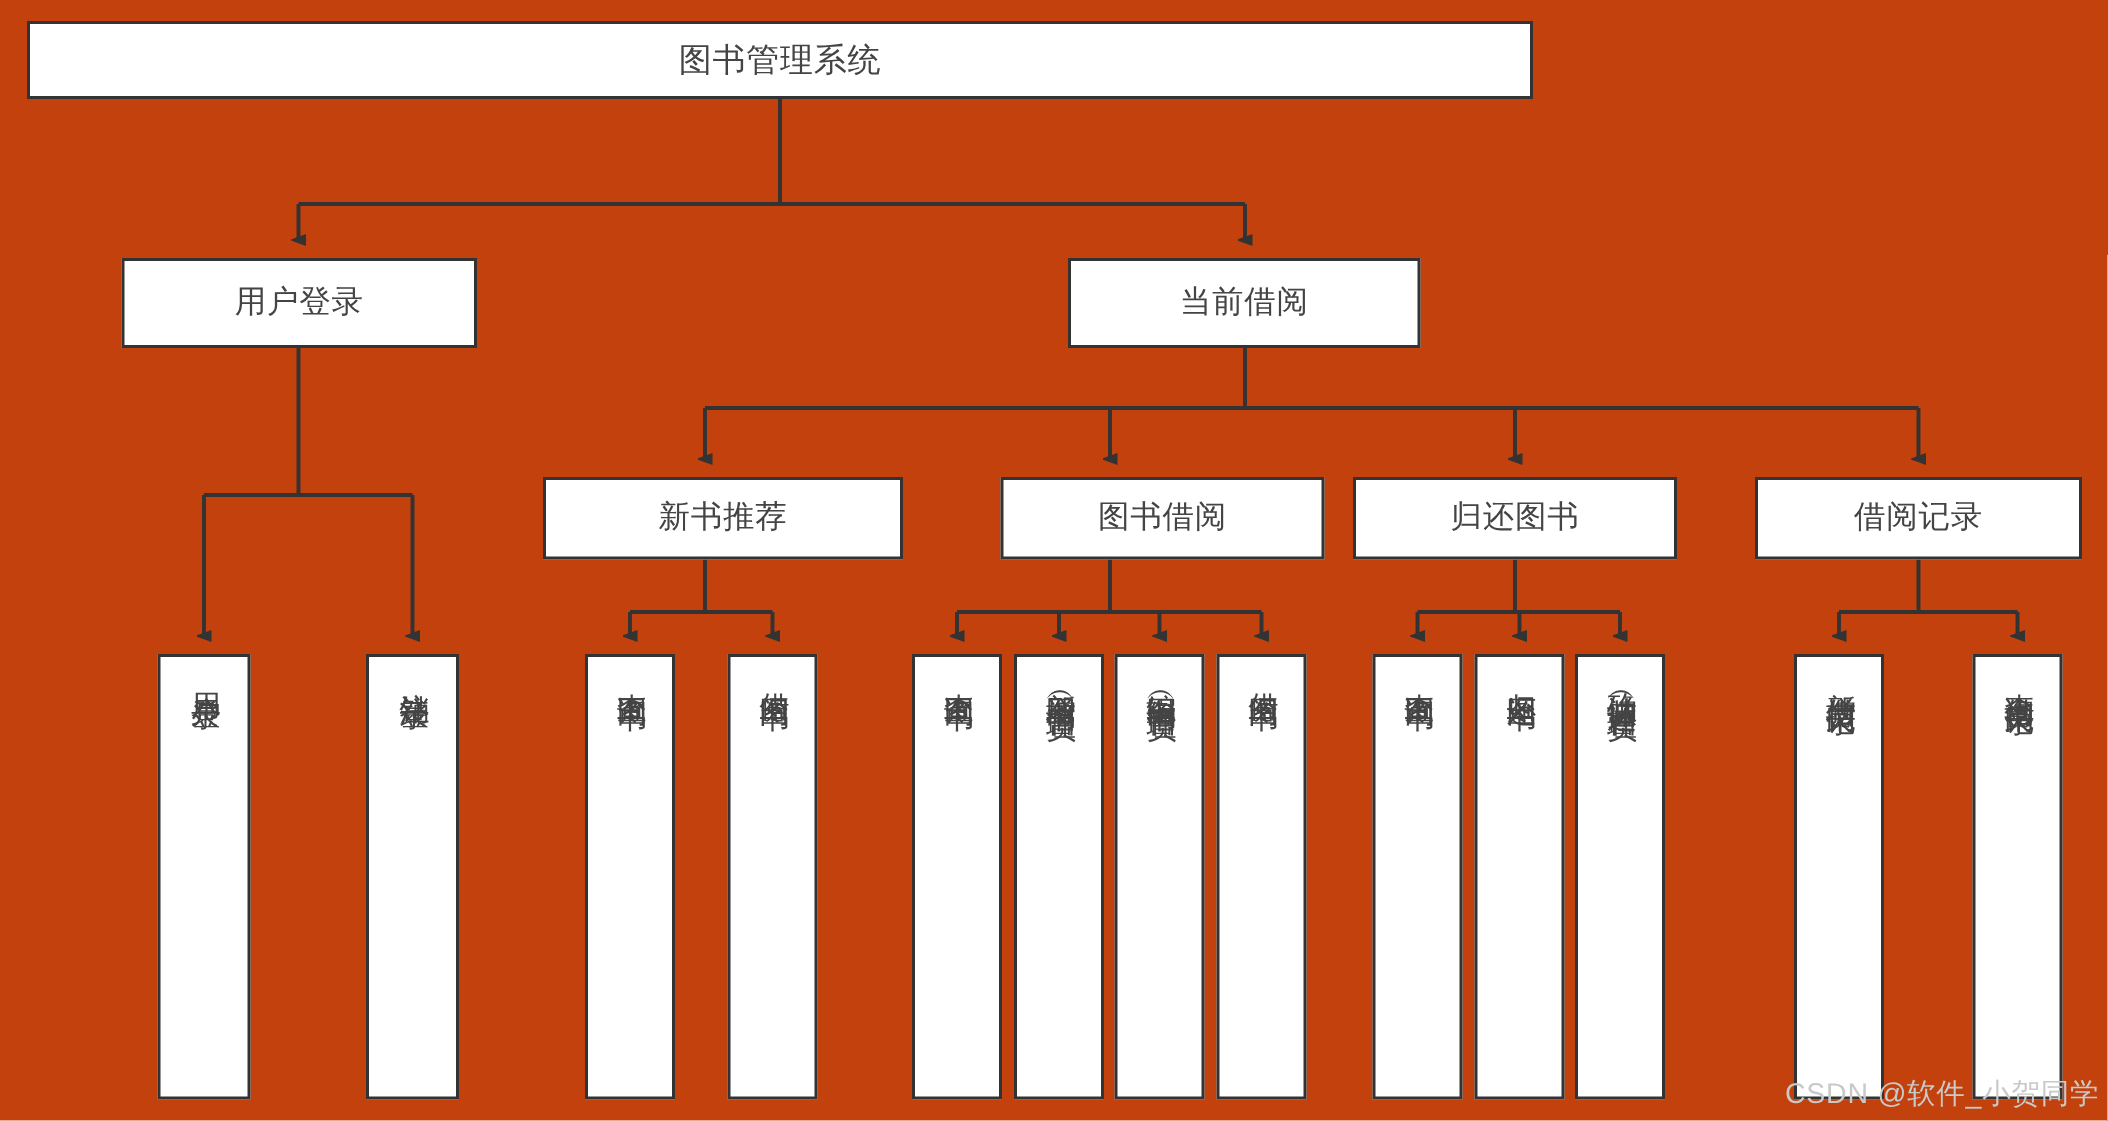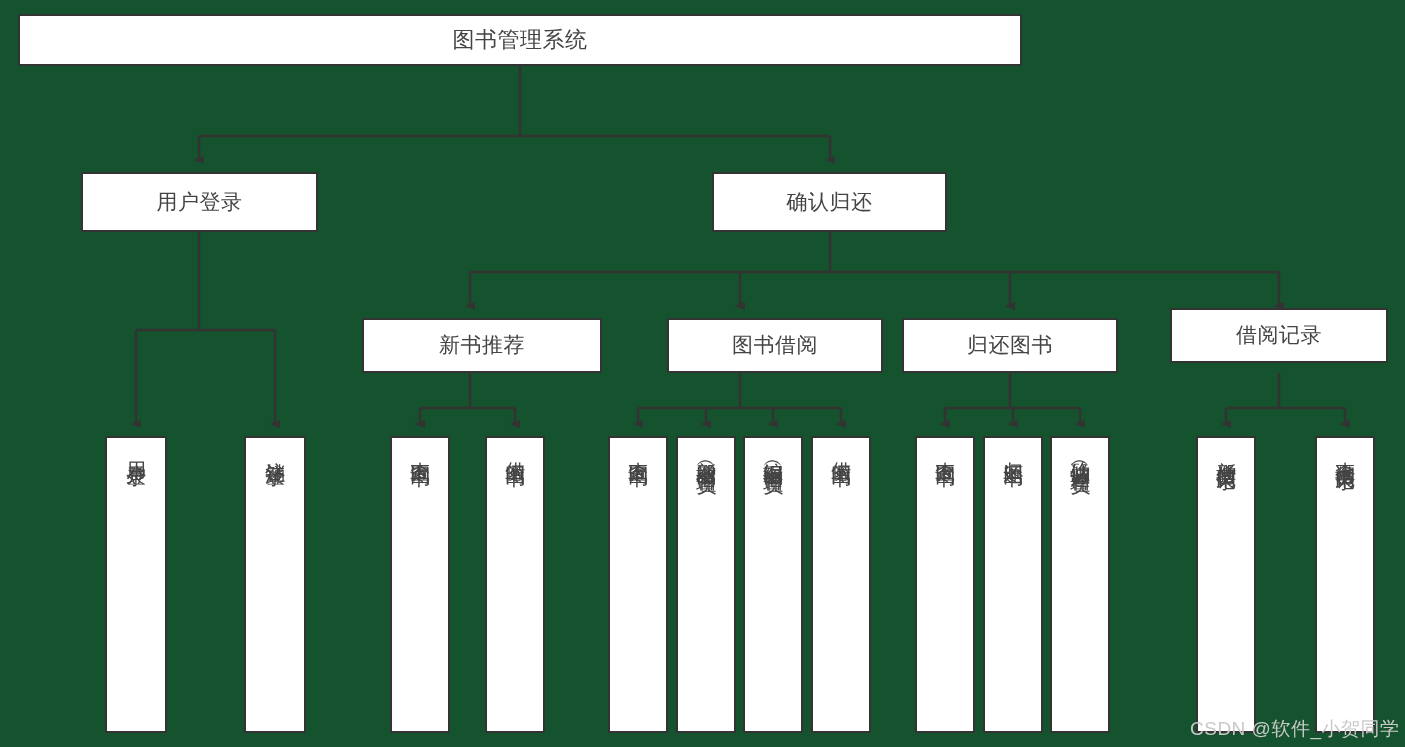--- a/index.html
+++ b/index.html
@@ -7,21 +7,21 @@
     padding: 0;
     background: #ffffff;
   }
   body {
     font-family: "Liberation Sans", "DejaVu Sans", sans-serif;
   }
   #diagram-root {
     position: relative;
     width: 1405px;
     height: 747px;
-    background: #14532d;
+    background: #c2410c;
     overflow: hidden;
   }
   svg.connectors {
     position: absolute;
     left: 0;
     top: 0;
     width: 1405px;
     height: 747px;
     pointer-events: none;
   }
@@ -126,36 +126,36 @@
 
   <div class="node horizontal root" style="left:18px; top:14px; width:1004px; height:52px;">
     <span>图书管理系统</span>
   </div>
 
   <div class="node horizontal" style="left:81px; top:172px; width:237px; height:60px;">
     <span>用户登录</span>
   </div>
 
   <div class="node horizontal" style="left:712px; top:172px; width:235px; height:60px;">
-    <span>确认归还</span>
+    <span>当前借阅</span>
   </div>
 
   <div class="node horizontal" style="left:362px; top:318px; width:240px; height:55px;text-align:center;">
     <span>新书推荐</span>
   </div>
 
   <div class="node horizontal" style="left:632px; top:318px; width:216px; height:55px;margin-left:35px;">
     <span>图书借阅</span>
   </div>
 
   <div class="node horizontal" style="left:902px; top:318px; width:216px; height:55px;">
     <span>归还图书</span>
   </div>
 
-  <div class="node horizontal" style="left:1170px; top:308px; width:218px; height:55px;">
+  <div class="node horizontal" style="left:1170px; top:318px; width:218px; height:55px;">
     <span>借阅记录</span>
   </div>
 
   <div class="node vertical" style="left:105px; top:436px; width:62px; height:297px;">
     <span class="vtext">用户登录</span>
   </div>
 
   <div class="node vertical" style="left:244px; top:436px; width:62px; height:297px;">
     <span class="vtext">注销登录</span>
   </div>

